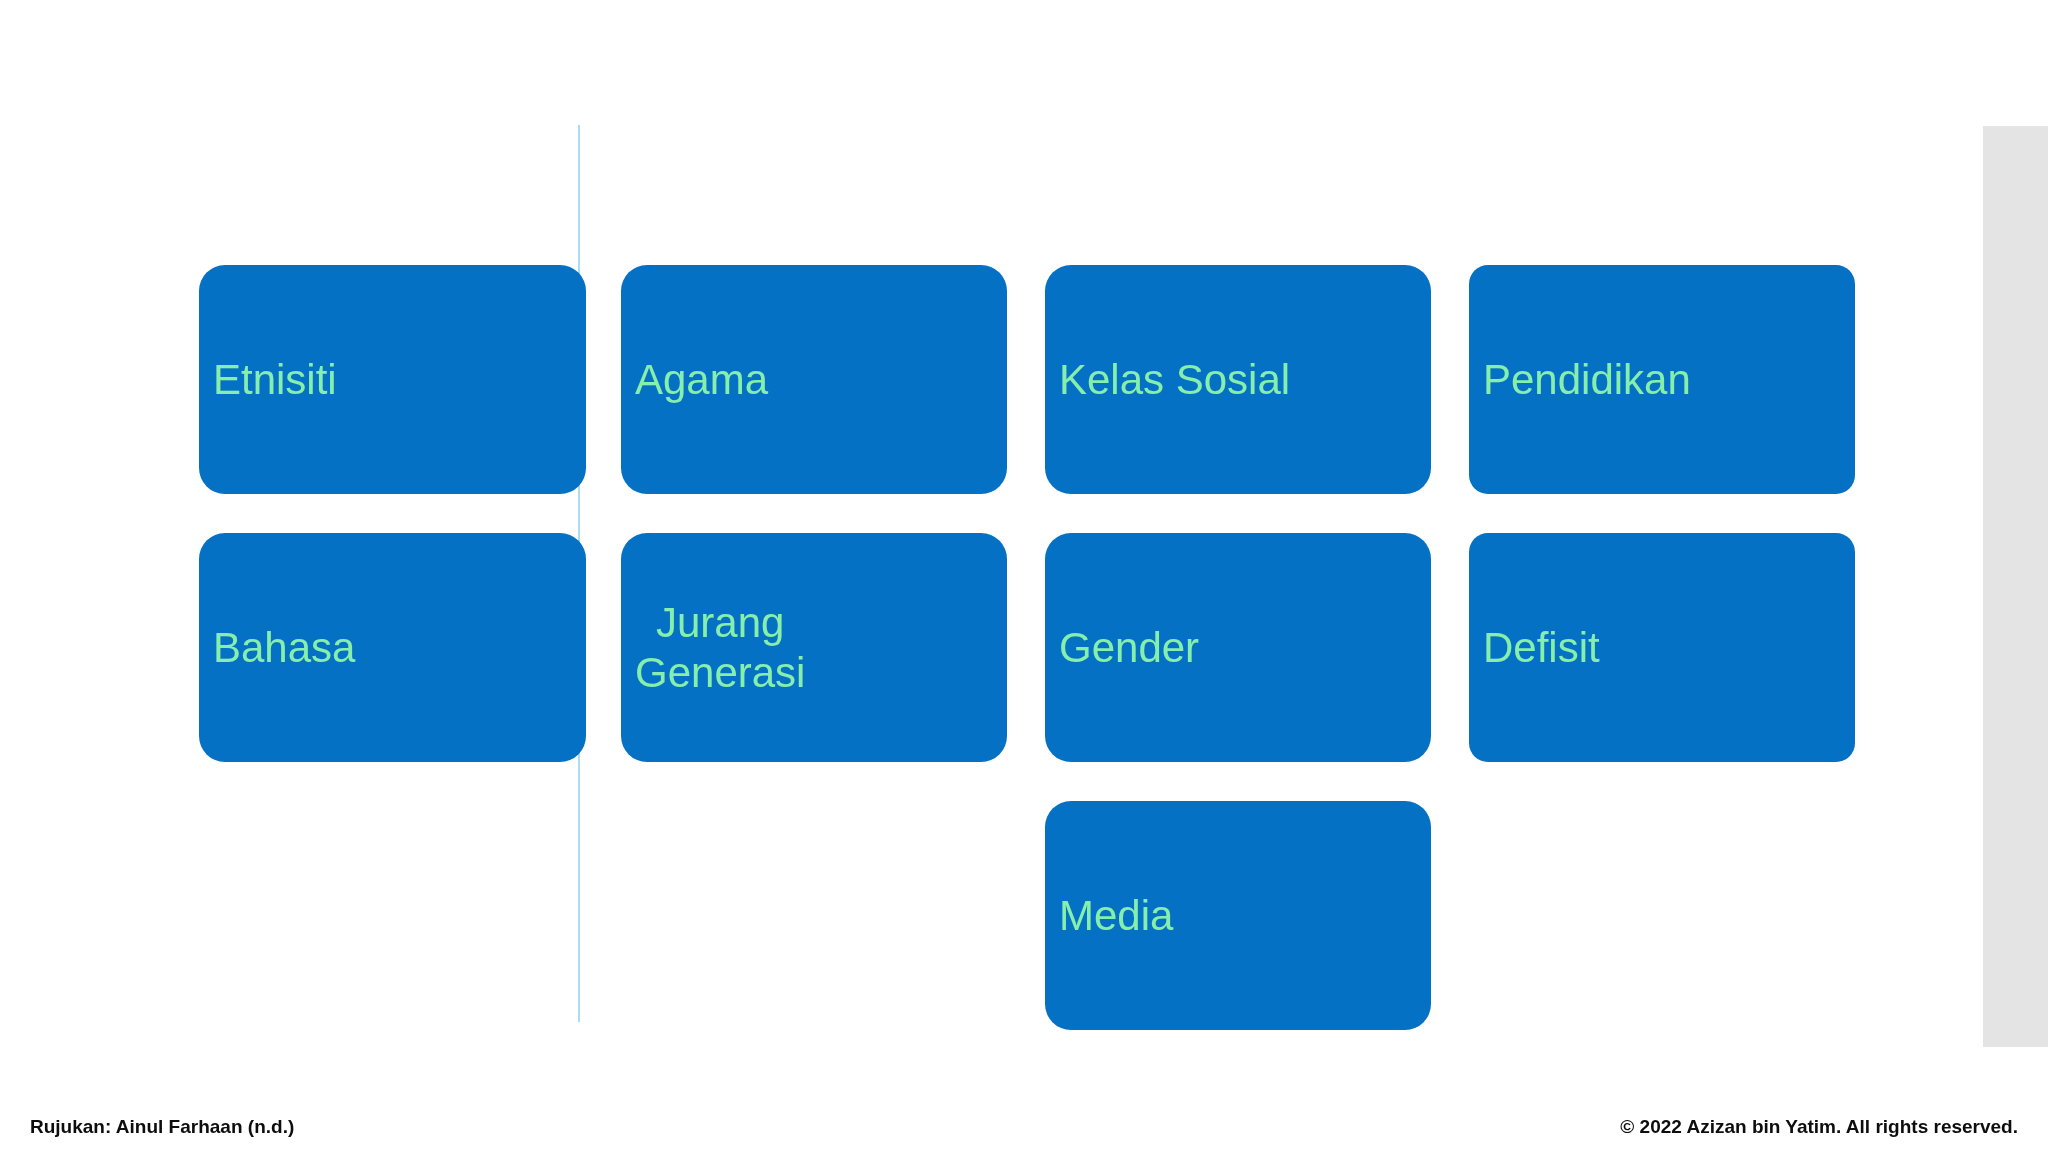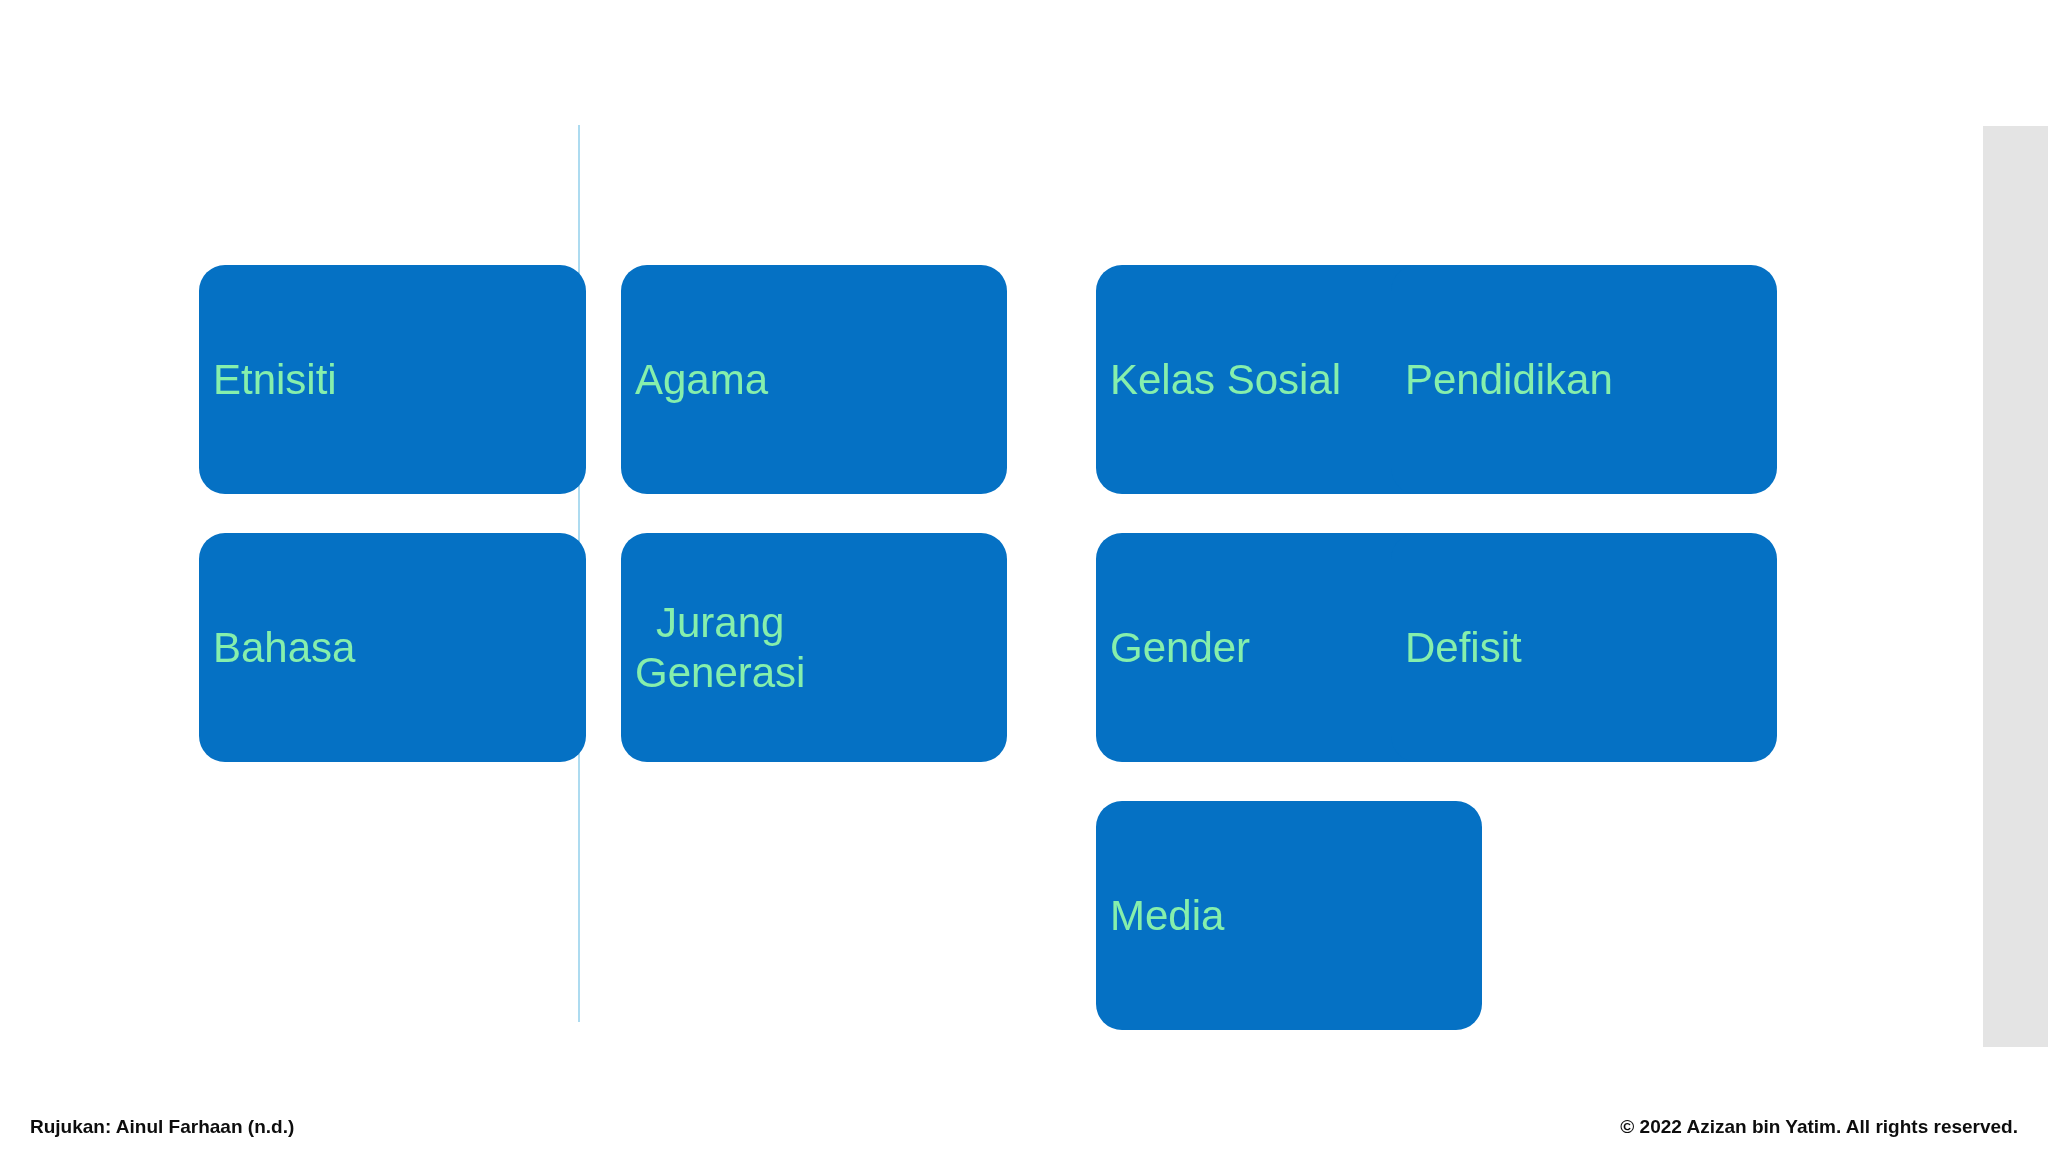--- a/index.html
+++ b/index.html
@@ -81,22 +81,22 @@
   
   .r1 { top: 265px;  height: 229px; }
   
   .r2 { top: 533px;  height: 229px; }
   
   .r3 { top: 801px;  height: 229px; }
 
   
   .c1 { left: 199px;  width: 387px; }
   .c2 { left: 621px;  width: 386px; }
-  .c3 { left: 1096px; width: 386px; }
-  .c4 { left: 1391px; width: 386px; }
+  .c3 { left: 1045px; width: 386px; }
+  .c4 { left: 1469px; width: 386px; border-radius: 19px; }
 
   
   .footer-text {
     position: absolute;
     top: 1115px;
     font-size: 19px;
     font-weight: bold;
     color: #0D0D0D;
     line-height: 24px;
     white-space: nowrap;

